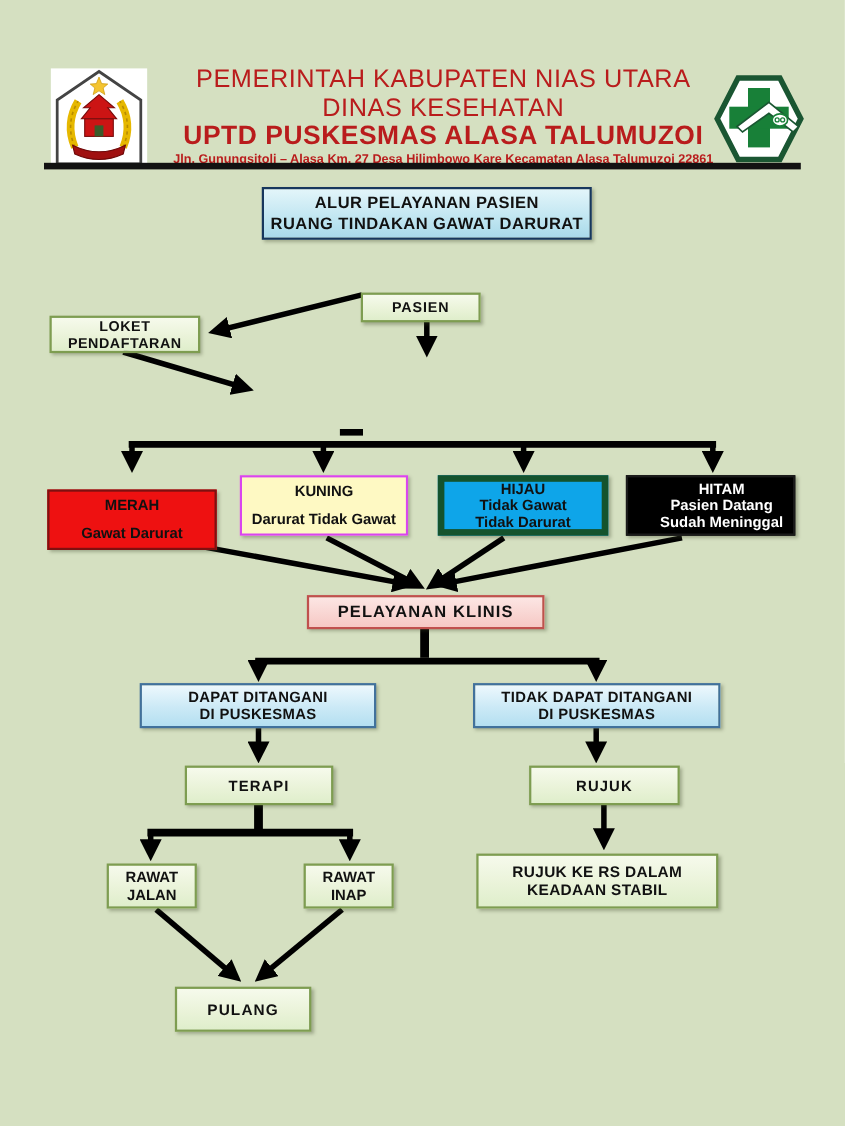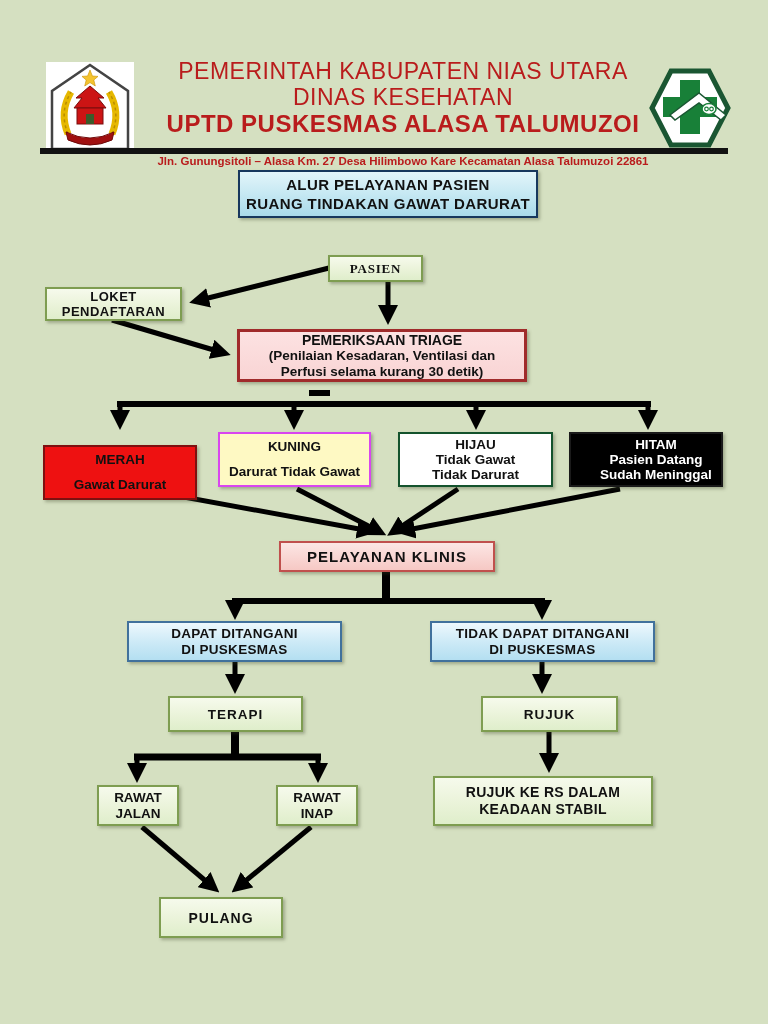--- a/index.html
+++ b/index.html
@@ -11,21 +11,21 @@
     overflow:hidden;
   }
   
   .hdr-text{
     position:absolute;left:152px;top:58px;width:502px;height:90px;
     display:flex;flex-direction:column;align-items:center;justify-content:flex-start;
     text-align:center;color:#b91c1c;
   }
   .hdr-line1,.hdr-line2{font-size:23px;line-height:26px;letter-spacing:.5px;}
   .hdr-line3{font-size:24px;line-height:27px;font-weight:bold;letter-spacing:.5px;}
-  .hdr-address{font-size:11.5px;line-height:14px;font-weight:bold;margin-top:17px;}
+  .hdr-address{font-size:11.5px;line-height:14px;font-weight:bold;margin-top:1px;}
   .hdr-rule{position:absolute;left:40px;top:148px;width:688px;height:6px;background:#121212;}
   .logo{position:absolute;}
   
   .node{
     position:absolute;z-index:2;box-sizing:border-box;
     display:flex;flex-direction:column;align-items:center;justify-content:center;
     text-align:center;font-weight:bold;color:#111;
     box-shadow:2px 2px 3px rgba(60,70,40,.35);
   }
   .green{
@@ -43,25 +43,25 @@
   .pink{
     background:linear-gradient(180deg,#FCE2E2 0%,#F9D4D4 100%);
     border:3px solid #A02B2B;
   }
   .salmon{
     background:linear-gradient(180deg,#FCE6E4 0%,#F6C8C4 100%);
     border:2px solid #C0504D;
   }
   .merah{background:#EE1111;border:2px solid #7F1010;}
   .kuning{background:#fef9c3;border:2px solid #d946ef;}
-  .hijau{background:#ffffff;border:2px solid #14532d;}
+  .hijau{background:#0ea5e9;border:6px solid #14532d;}
   .hitam{background:#000000;border:2px solid #1a1a1a;color:#ffffff;}
   
   .n-title{left:238px;top:170px;width:300px;height:48px;font-size:15px;line-height:19px;letter-spacing:.4px;}
-  .n-pasien{left:328px;top:255px;width:95px;height:27px;font-size:13px;letter-spacing:.8px;font-family:Liberation Serif, serif;}
+  .n-pasien{left:328px;top:266px;width:109px;height:27px;font-size:13px;letter-spacing:.8px;}
   .n-loket{left:45px;top:287px;width:137px;height:34px;font-size:13px;line-height:15px;letter-spacing:.5px;}
   .n-triage{left:237px;top:329px;width:290px;height:53px;font-size:13.5px;line-height:16px;}
   .n-triage .t1{font-size:14px;}
   .n-merah{left:43px;top:445px;width:154px;height:55px;font-size:13.5px;line-height:14px;gap:11px;}
   .n-kuning{left:218px;top:432px;width:153px;height:55px;font-size:13.5px;line-height:14px;gap:11px;}
   .n-hijau{left:398px;top:432px;width:155px;height:55px;font-size:13.5px;line-height:15px;}
   .n-hitam{left:569px;top:432px;width:154px;height:55px;font-size:13.5px;line-height:15px;padding-left:20px;}
   .n-klinis{left:279px;top:541px;width:216px;height:31px;font-size:15px;letter-spacing:1px;}
   .n-dapat{left:127px;top:621px;width:215px;height:41px;font-size:13.5px;line-height:16px;letter-spacing:.3px;}
   .n-tidak{left:430px;top:621px;width:225px;height:41px;font-size:13.5px;line-height:16px;letter-spacing:.3px;}
@@ -155,25 +155,20 @@
 
   <div class="node green n-pasien">
     <div>PASIEN</div>
   </div>
 
   <div class="node green n-loket">
     <div>LOKET</div>
     <div>PENDAFTARAN</div>
   </div>
 
-  <div class="node pink n-triage">
-    <div class="t1">PEMERIKSAAN TRIAGE</div>
-    <div>(Penilaian Kesadaran, Ventilasi dan</div>
-    <div>Perfusi selama kurang 30 detik)</div>
-  </div>
 
   <div class="node merah n-merah">
     <div>MERAH</div>
     <div>Gawat Darurat</div>
   </div>
 
   <div class="node kuning n-kuning">
     <div>KUNING</div>
     <div>Darurat Tidak Gawat</div>
   </div>

